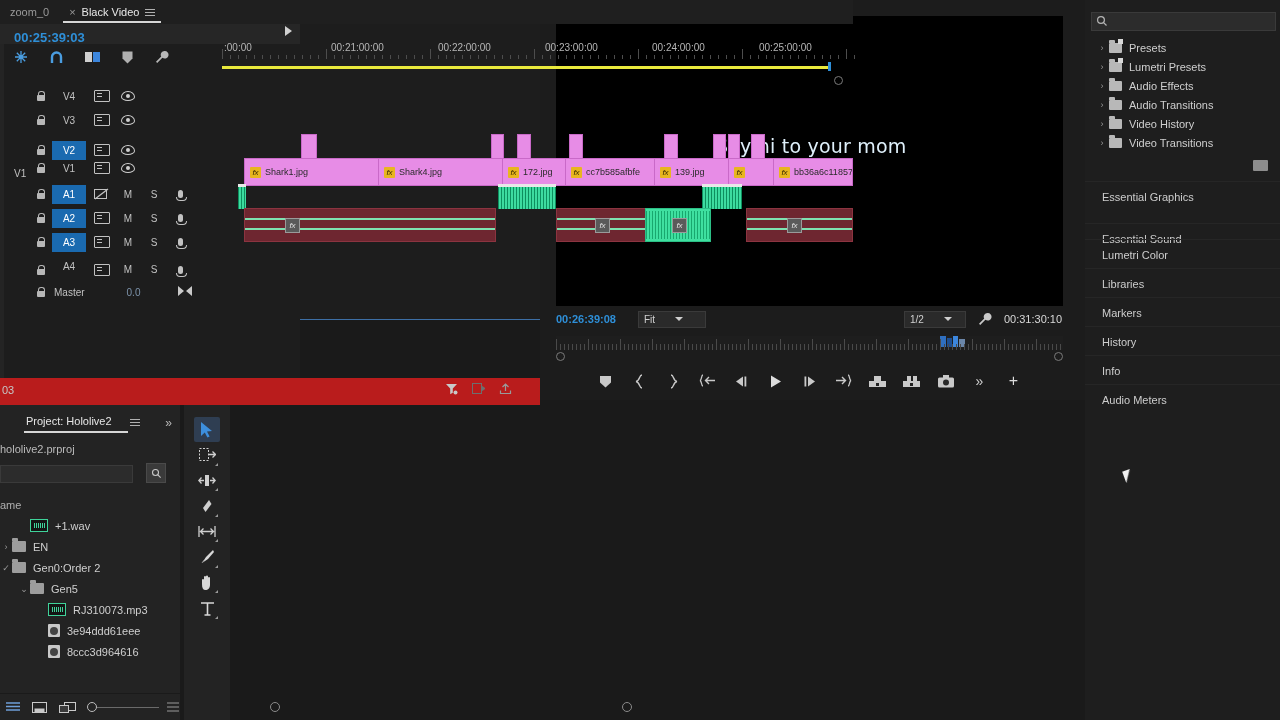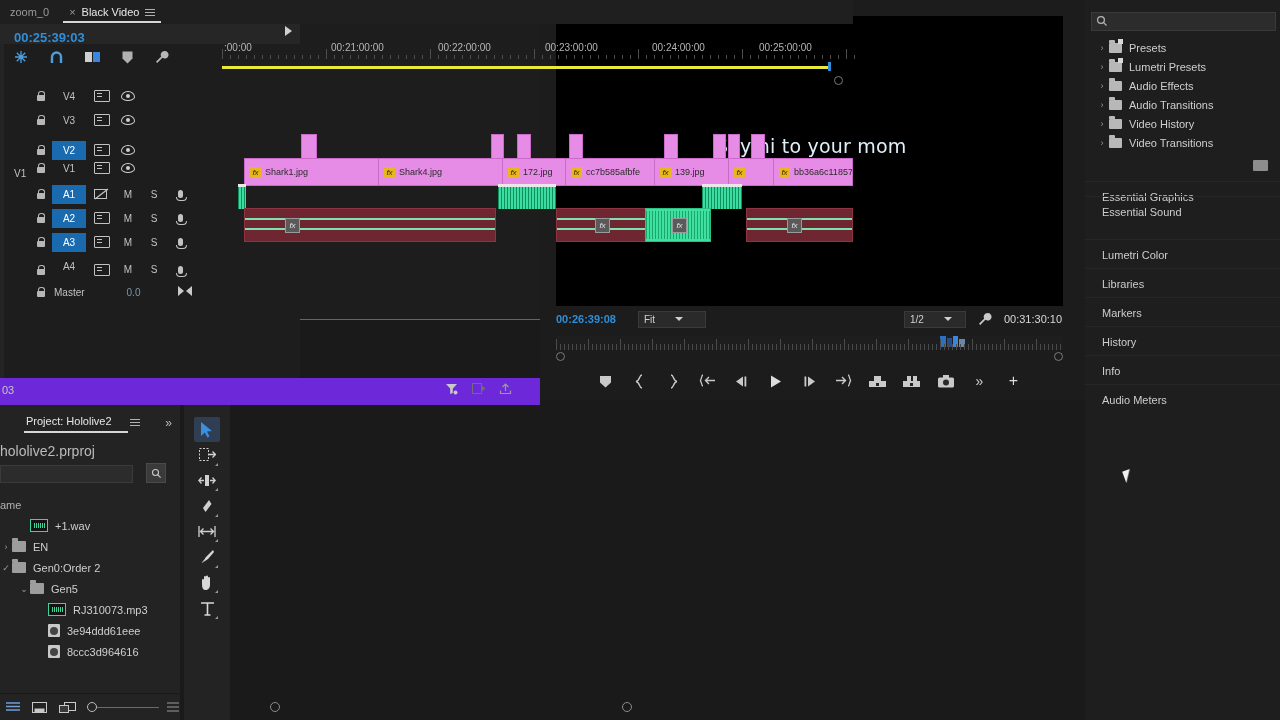--- a/index.html
+++ b/index.html
@@ -20,21 +20,21 @@
   #effects-panel{left:0;top:0;width:300px;height:378px;background:#262626;}
   #ec-scroll{position:absolute;left:148px;top:2px;width:72px;height:4px;background:#e0e0e0;border-radius:2px;}
   #ec-row{position:absolute;left:0;top:22px;right:0;height:20px;background:#2b2b2b;display:flex;align-items:center;}
   #ec-row .lbl{padding-left:4px;color:#bdbdbd;font-size:11px;}
   #ec-arrow{position:absolute;right:8px;top:26px;width:0;height:0;border-left:7px solid #d0d0d0;
             border-top:5px solid transparent;border-bottom:5px solid transparent;}
   #ec-body{position:absolute;left:0;top:44px;right:0;bottom:0;background:#1d1d1d;}
   #ec-left-strip{position:absolute;left:0;top:44px;width:4px;bottom:0;background:#242424;}
 
   
-  #ec-foot{position:absolute;left:0;top:378px;width:540px;height:27px;background:#6d28d9;}
+  #ec-foot{position:absolute;left:0;top:378px;width:540px;height:27px;background:#b91c1c;}
   #ec-foot .tc{position:absolute;left:2px;top:6px;font-size:11px;color:#c6c6c6;}
   #ec-foot .icons{position:absolute;right:28px;top:4px;display:flex;gap:14px;align-items:center;}
 
   
   #program-panel{left:540px;top:0;width:545px;height:400px;background:#1c1c1c;}
   #video-frame{position:absolute;left:16px;top:16px;width:507px;height:290px;background:#000;}
   #subtitle{position:absolute;left:160px;top:118px;color:#dff0fb;font-size:19px;line-height:25px;
             font-family:"DejaVu Sans",sans-serif;letter-spacing:.2px;}
   #pm-bar{position:absolute;left:16px;top:310px;width:507px;height:18px;display:flex;align-items:center;}
   .tc-blue{color:#2e8fd8;font-size:11px;font-weight:bold;font-family:"Liberation Sans",sans-serif;}
@@ -62,21 +62,21 @@
   #rp-foot-folder{position:absolute;right:12px;top:160px;width:15px;height:11px;background:#8d8d8d;border-radius:1px;}
   .pl-row{position:absolute;left:0;width:195px;height:29px;display:flex;align-items:center;
           font-size:11px;color:#cdcdcd;border-top:1px solid #262626;}
   .pl-row span{padding-left:17px;}
 
   
   #project-panel{left:0;top:405px;width:180px;height:315px;background:#232323;}
   #pp-tab{position:absolute;left:26px;top:10px;color:#e6e6e6;font-size:11px;}
   #pp-tab-ul{position:absolute;left:24px;top:26px;width:104px;height:2px;background:#d6d6d6;}
   #pp-chev{position:absolute;right:8px;top:11px;color:#b9b9b9;font-size:12px;}
-  #pp-file{position:absolute;left:0;top:38px;font-size:14px;color:#bbb;}
+  #pp-file{position:absolute;left:0;top:38px;font-size:11px;color:#bbb;}
   #pp-search{position:absolute;left:0;top:60px;width:131px;height:16px;background:#2c2c2c;border:1px solid #3a3a3a;}
   #pp-findbtn{position:absolute;left:146px;top:58px;width:18px;height:18px;background:#3a3a3a;border:1px solid #4a4a4a;
               display:flex;align-items:center;justify-content:center;}
   #pp-namehdr{position:absolute;left:0;top:94px;font-size:11px;color:#b0b0b0;}
   .pp-item{position:absolute;left:0;width:180px;height:21px;display:flex;align-items:center;font-size:11px;color:#cfcfcf;}
   .pp-item .tw{width:12px;text-align:center;color:#9a9a9a;font-size:9px;}
   .ico-wav{width:16px;height:11px;border:1px solid #3fd39a;background:#141414;margin-right:7px;
            display:flex;align-items:center;justify-content:center;}
   .ico-wav i{display:block;width:11px;height:5px;background:
       repeating-linear-gradient(to right,#3fd39a 0 1px,transparent 1px 2px);}
@@ -456,21 +456,21 @@
           <span class="tw">›</span>
           <span class="folder"></span>
           <span>Video Transitions</span>
         </div>
       </div>
     <div id="rp-foot-folder"></div>
     <div id="rp-panels">
         <div class="pl-row" style="top: 181px;">
           <span>Essential Graphics</span>
         </div>
-        <div class="pl-row" style="top: 196px;">
+        <div class="pl-row" style="top: 223px;">
           <span>Essential Sound</span>
         </div>
         <div class="pl-row" style="top: 239px;">
           <span>Lumetri Color</span>
         </div>
         <div class="pl-row" style="top: 268px;">
           <span>Libraries</span>
         </div>
         <div class="pl-row" style="top: 297px;">
           <span>Markers</span>

